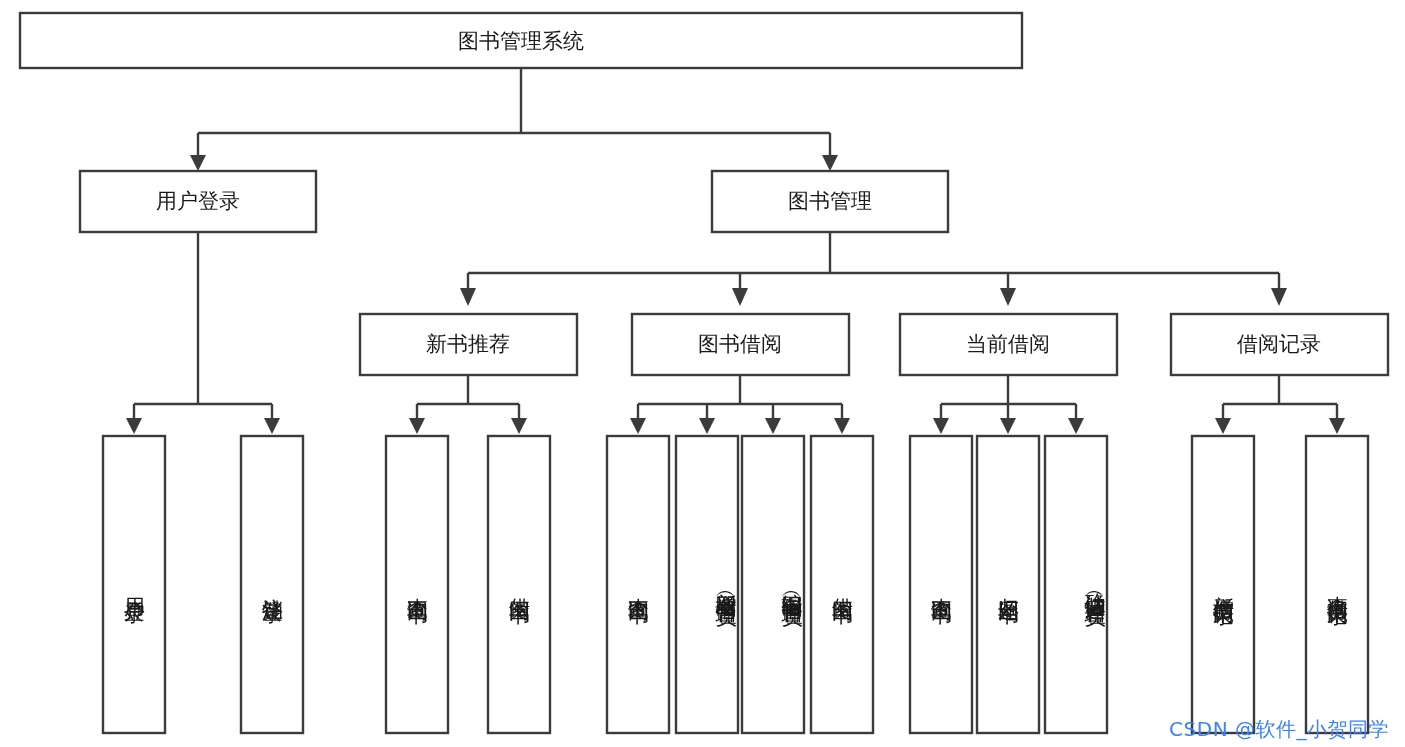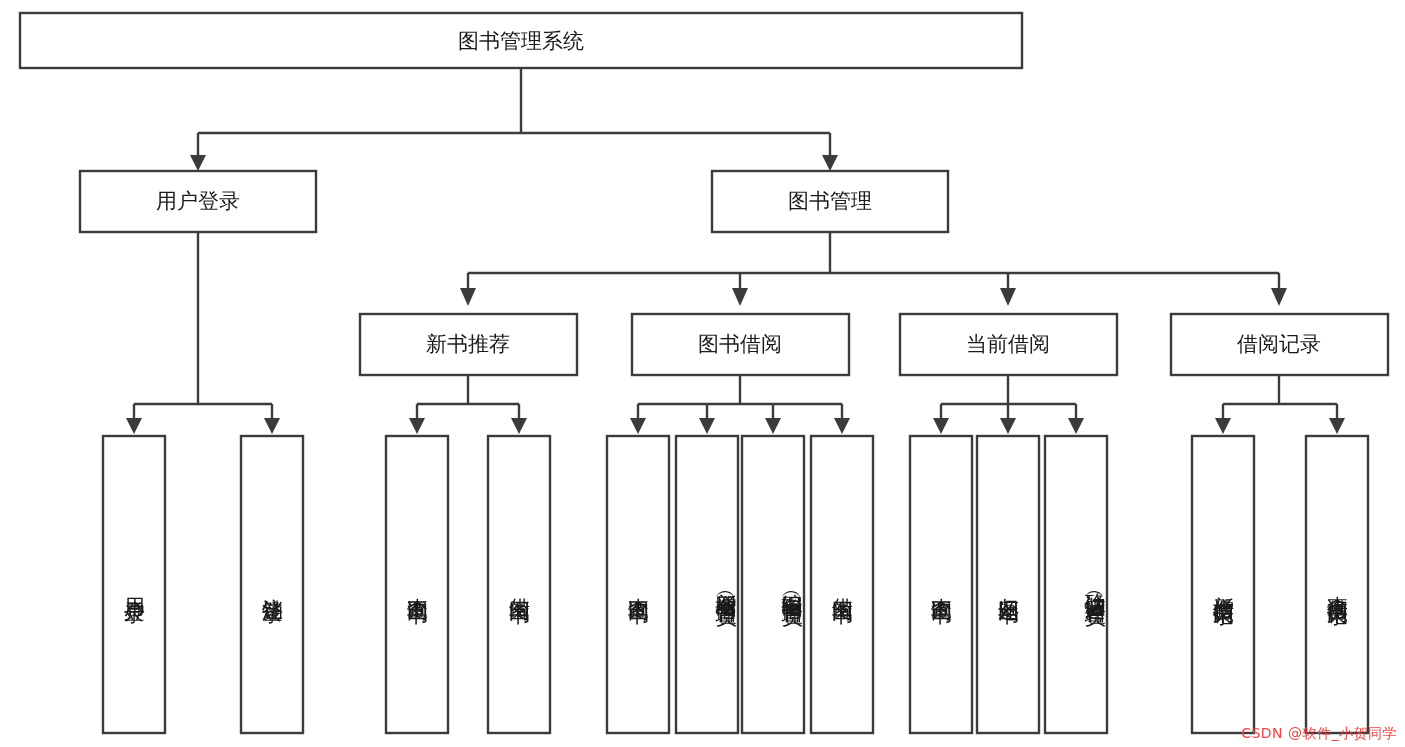--- a/index.html
+++ b/index.html
@@ -62,25 +62,25 @@
     font-family: "DejaVu Sans", "Liberation Sans", sans-serif;
     font-size: 21px;
     line-height: 1.18;
     letter-spacing: 2px;
     color: #1a1a1a;
     white-space: nowrap;
     pointer-events: none;
   }
   .watermark {
     position: absolute;
-    right: 8px;
+    right: 16px;
     bottom: 4px;
     font-family: "DejaVu Sans", "Liberation Sans", sans-serif;
-    font-size: 14px;
-    color: #ef4444;
+    font-size: 20px;
+    color: #3b82f6;
     letter-spacing: 0.5px;
     white-space: nowrap;
   }
 </style>
 </head>
 <body>
 
 <div id="diagram-root">
 
   <svg id="flowchart" viewBox="0 0 1405 747">

